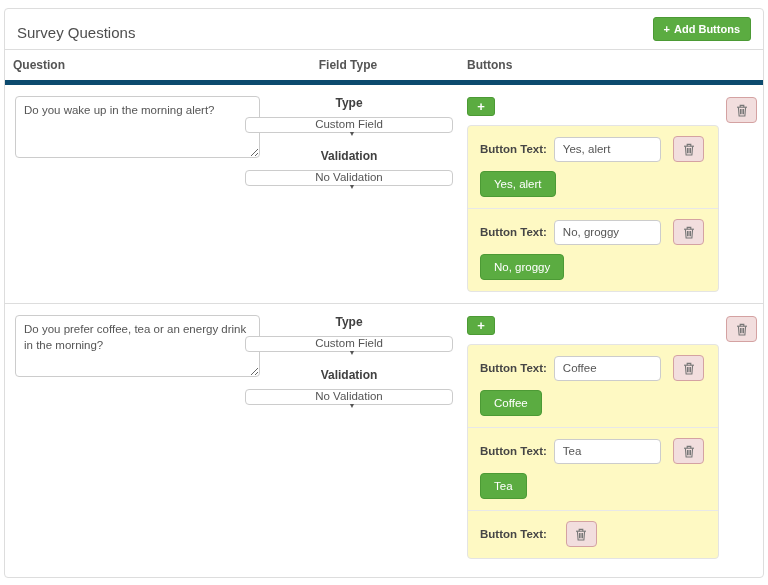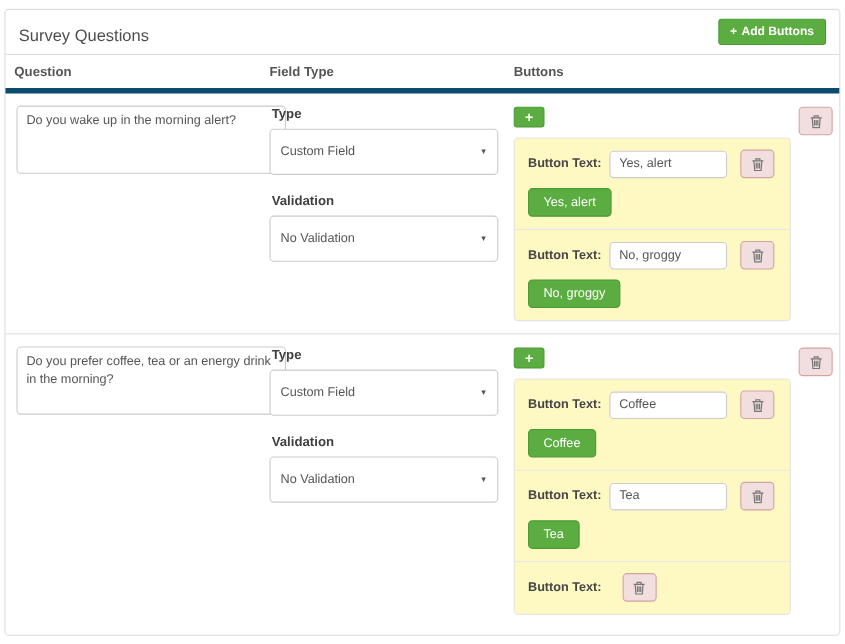--- a/index.html
+++ b/index.html
@@ -43,48 +43,49 @@
     border-bottom: 1px solid #ddd;
   }
   .grid-header {
     display: flex;
     border-bottom: 5px solid #0c4a6e;
     font-size: 12px; font-weight: 700; color: #555;
   }
   .grid-header .cell { padding: 8px; }
   .cell { padding: 11px 8px; }
   .cell.q { width: 232px; flex: none; }
-  .cell.ft { width: 222px; flex: none; }
+  .cell.ft { width: 222px; flex: none; text-align: center; }
   .cell.bt { flex: 1; display: flex; align-items: flex-start; padding-right: 6px; }
   .trow { display: flex; border-bottom: 1px solid #ddd; }
   .trow:last-child { border-bottom: 0; }
 
   .question-textarea {
     width: 245px; height: 62px;
     border: 1px solid #ccc; border-radius: 4px;
     padding: 6px 8px;
     font-size: 11.5px; line-height: 1.35; color: #555;
     font-family: inherit;
     resize: both;
     outline: none;
     margin-left: 2px;
   }
   .field-label {
     font-size: 12px; font-weight: 700; color: #404040;
     margin: 0 0 7px 2px;
   }
   .label-gap { margin-top: 16px; }
   .select-box {
-    width: 208px; height: 42px;
+    width: 208px; height: 16px;
     border: 1px solid #ccc; border-radius: 4px;
     background: #fff;
     display: flex; align-items: center; justify-content: space-between;
     padding: 0 9px;
     font-size: 11.5px; color: #555;
     cursor: default;
+    flex-direction: column;
   }
   .caret { font-size: 7px; color: #555; flex: none; margin-left: 6px; }
 
   .bt-main { width: 252px; flex: none; }
   .btn-plus {
     width: 28px; height: 19px;
     display: flex; align-items: center; justify-content: center;
     font-size: 13px; font-weight: 700; line-height: 1;
     padding: 0; margin: 1px 0 9px 0;
     border-radius: 3px;

